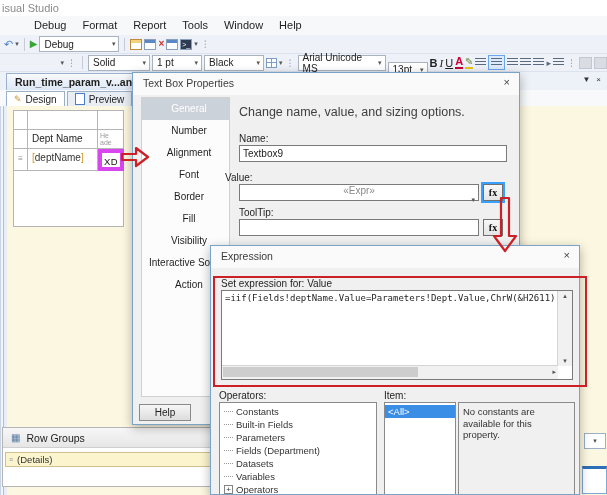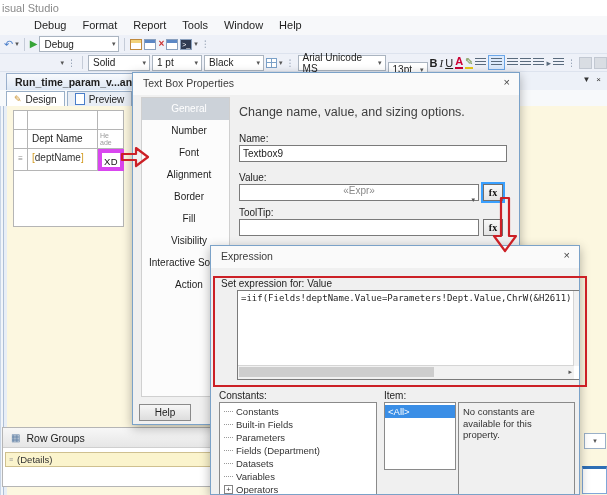--- a/index.html
+++ b/index.html
@@ -127,42 +127,42 @@
   .fxwrap{position:absolute;border:2px solid #3aa0ff;}
   .fx-btn{width:20px;height:17px;background:linear-gradient(#f8f8f8,#e4e4e4);
     border:1px solid #707070;box-sizing:border-box;font-family:"Liberation Serif",serif;
     font-weight:bold;font-size:10px;text-align:center;line-height:15px;color:#111;}
   .help-btn{position:absolute;left:6px;top:331px;width:52px;height:17px;
     background:linear-gradient(#f6f6f6,#ddd);border:1px solid #8a8a8a;font-size:10px;
     text-align:center;line-height:16px;color:#222;box-sizing:border-box;}
 
   .exprdlg{left:210px;top:245px;width:370px;height:250px;z-index:30;overflow:hidden;}
   .set-label{position:absolute;left:10px;top:32px;font-size:10px;color:#1e1e1e;}
-  .codebox{position:absolute;left:26px;top:44px;width:352px;height:90px;background:#fff;
+  .codebox{position:absolute;left:10px;top:44px;width:352px;height:90px;background:#fff;
     border:1px solid #7a7a7a;box-sizing:border-box;}
   .code{position:absolute;left:3px;top:2px;right:16px;bottom:14px;
     font-family:"DejaVu Sans Mono",monospace;font-size:9px;color:#1e1e1e;
     white-space:nowrap;overflow:hidden;}
   .vs{position:absolute;right:0;top:0;width:14px;bottom:13px;background:#f1f1f1;
     border-left:1px solid #d5d5d5;}
   .vs .up{position:absolute;top:1px;left:0;right:0;text-align:center;font-size:7px;color:#555;}
   .vs .dn{position:absolute;bottom:1px;left:0;right:0;text-align:center;font-size:7px;color:#555;}
   .hs{position:absolute;left:0;right:14px;bottom:0;height:13px;background:#f1f1f1;
     border-top:1px solid #d5d5d5;}
   .hs .thumb{position:absolute;left:1px;top:1px;width:58%;height:10px;background:#cdcdcd;}
   .hs .rt{position:absolute;right:2px;top:2px;font-size:7px;color:#555;}
   .list-label{position:absolute;font-size:10px;color:#1e1e1e;}
   .catbox{position:absolute;left:8px;top:156px;width:158px;height:94px;background:#fff;
     border:1px solid #8a8a8a;box-sizing:border-box;padding:2px 0 0 4px;overflow:hidden;}
   .tree-row{display:flex;align-items:center;gap:3px;height:13px;font-size:9.5px;color:#333;
     white-space:nowrap;}
   .dash{width:9px;height:0;border-top:1px dotted #9a9a9a;flex:none;}
   .plusbox{width:9px;height:9px;border:1px solid #848484;background:#fff;font-size:8px;
     line-height:7px;text-align:center;color:#333;box-sizing:border-box;flex:none;}
-  .itembox{position:absolute;left:173px;top:156px;width:72px;height:68px;background:#fff;
+  .itembox{position:absolute;left:173px;top:156px;width:72px;height:94px;background:#fff;
     border:1px solid #8a8a8a;box-sizing:border-box;padding-top:2px;overflow:hidden;}
   .item-sel{height:13px;background:#3a8ee6;color:#fff;font-size:9.5px;padding-left:3px;
     line-height:13px;}
   .descbox{position:absolute;left:247px;top:156px;width:117px;height:94px;background:#f0f0f0;
     border:1px solid #8a8a8a;box-sizing:border-box;padding:3px 4px;font-size:9.5px;
     color:#333;line-height:11.5px;overflow:hidden;}
 
   
   .anno{z-index:60;}
   .red-rect{left:213px;top:276px;width:374px;height:111px;border:2.5px solid #cc2026;
@@ -312,32 +312,32 @@
   <div class="abs frag-blue"></div>
 
   <div class="abs dialog tbp">
     <div class="dlg-title">
       <span class="t">Text Box Properties</span>
       <span class="dlg-close">×</span>
     </div>
     <div class="nav">
       <div class="nav-item sel">General</div>
       <div class="nav-item">Number</div>
+      <div class="nav-item">Alignment</div>
       <div class="nav-item">Font</div>
-      <div class="nav-item">Alignment</div>
       <div class="nav-item">Border</div>
       <div class="nav-item">Fill</div>
       <div class="nav-item">Visibility</div>
       <div class="nav-item">Interactive Sorting</div>
       <div class="nav-item">Action</div>
     </div>
     <div class="tbp-heading">Change name, value, and sizing options.</div>
     <div class="fld-label" style="left:106px;top:60px;">Name:</div>
     <div class="txt-input" style="left:106px;top:72px;width:268px;">Textbox9</div>
-    <div class="fld-label" style="left:106px;top:99px;text-align:center;">Value:</div>
+    <div class="fld-label" style="left:92px;top:99px;text-align:center;">Value:</div>
     <div class="expr-combo">
       <span>«Expr»</span>
       <span class="car">▾</span>
     </div>
     <div class="fxwrap" style="left:348px;top:109px;">
       <div class="fx-btn">fx</div>
     </div>
     <div class="fld-label" style="left:106px;top:134px;">ToolTip:</div>
     <div class="txt-input" style="left:106px;top:146px;width:240px;"></div>
     <div class="fx-btn" style="position:absolute;left:350px;top:146px;">fx</div>
@@ -354,21 +354,21 @@
       <div class="code">=iif(Fields!deptName.Value=Parameters!Dept.Value,ChrW(&amp;H2611)</div>
       <div class="vs">
         <div class="up">▴</div>
         <div class="dn">▾</div>
       </div>
       <div class="hs">
         <div class="thumb"></div>
         <div class="rt">▸</div>
       </div>
     </div>
-    <div class="list-label" style="left:8px;top:144px;">Constants:</div>
+    <div class="list-label" style="left:8px;top:144px;">Operators:</div>
     <div class="list-label" style="left:173px;top:144px;">Item:</div>
     <div class="catbox">
       <div class="tree-row">
           <span class="dash"></span>
           <span>Constants</span>
         </div>
       <div class="tree-row">
           <span class="dash"></span>
           <span>Built-in Fields</span>
         </div>

